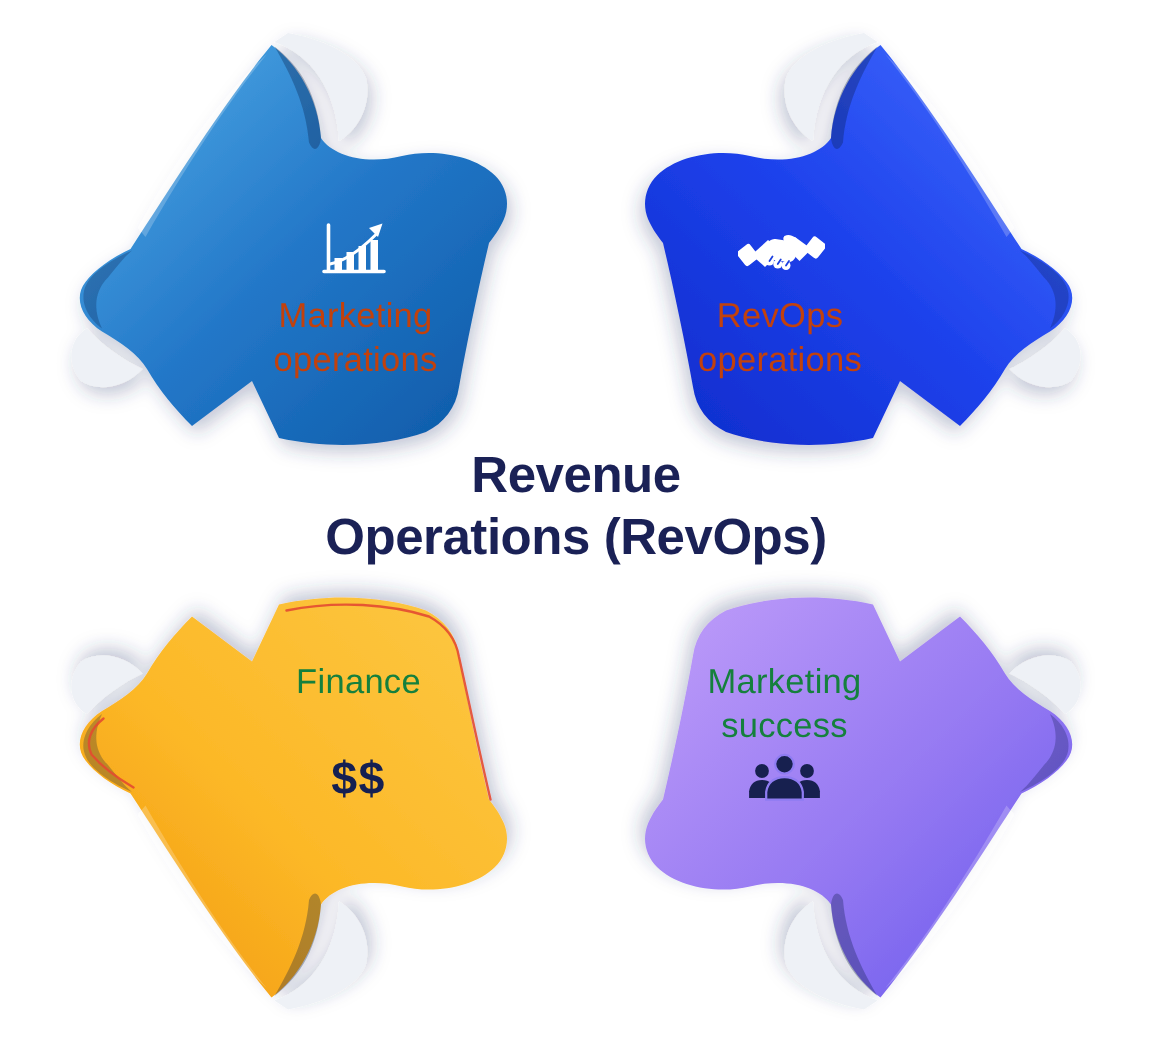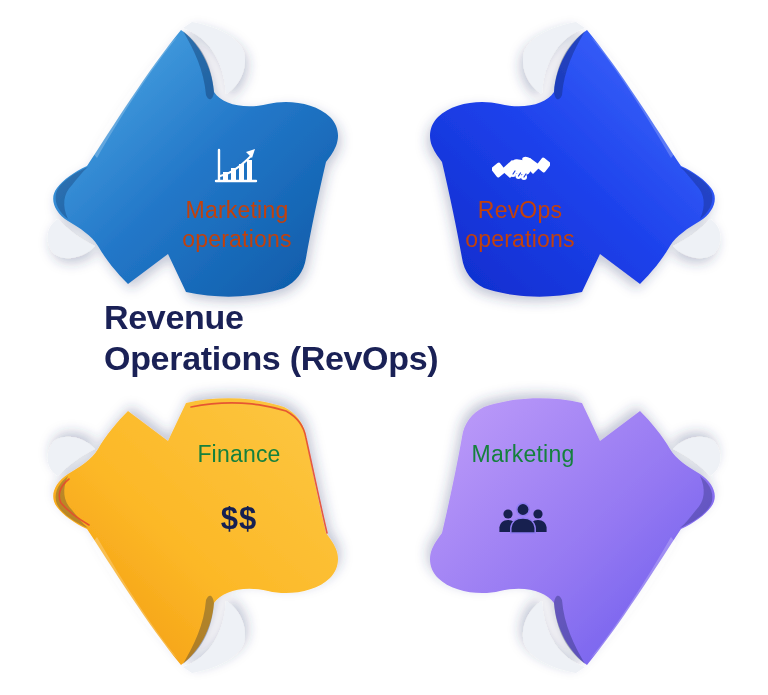--- a/index.html
+++ b/index.html
@@ -15,21 +15,21 @@
   }
   .seg-label.light{color:#c2410c;}
   .seg-label.dark{color:#15803d;}
   .seg-badge{
     position:absolute;width:120px;transform:translateX(-50%);
     text-align:center;font-size:31px;line-height:34px;font-weight:800;
     color:#152052;letter-spacing:1px;pointer-events:none;
   }
   .title{
     position:absolute;left:384px;top:297px;width:560px;transform:translateX(-50%);
-    text-align:left;color:#1a2156;font-weight:800;font-size:34px;line-height:41px;
+    text-align:center;color:#1a2156;font-weight:800;font-size:34px;line-height:41px;
     letter-spacing:-.3px;pointer-events:none;
   }
   .icon{position:absolute;pointer-events:none;}
 </style>
 </head>
 <body>
 
 <div class="canvas">
 
   <svg class="shapes" width="768" height="695" viewBox="0 0 768 695" xmlns="http://www.w3.org/2000/svg">
@@ -192,20 +192,21 @@
     <div>operations</div>
   </div>
 
   <div class="seg-label dark" style="left:239px;top:440px">
     <div>Finance</div>
   </div>
   <div class="seg-badge" style="left:239px;top:502px">$$</div>
 
   <div class="seg-label dark" style="left:523px;top:440px">
     <div>Marketing</div>
+    <div>success</div>
   </div>
 
   <div class="title">
     <div>Revenue</div>
     <div>Operations (RevOps)</div>
   </div>
 
 </div>
 
 </body></html>

